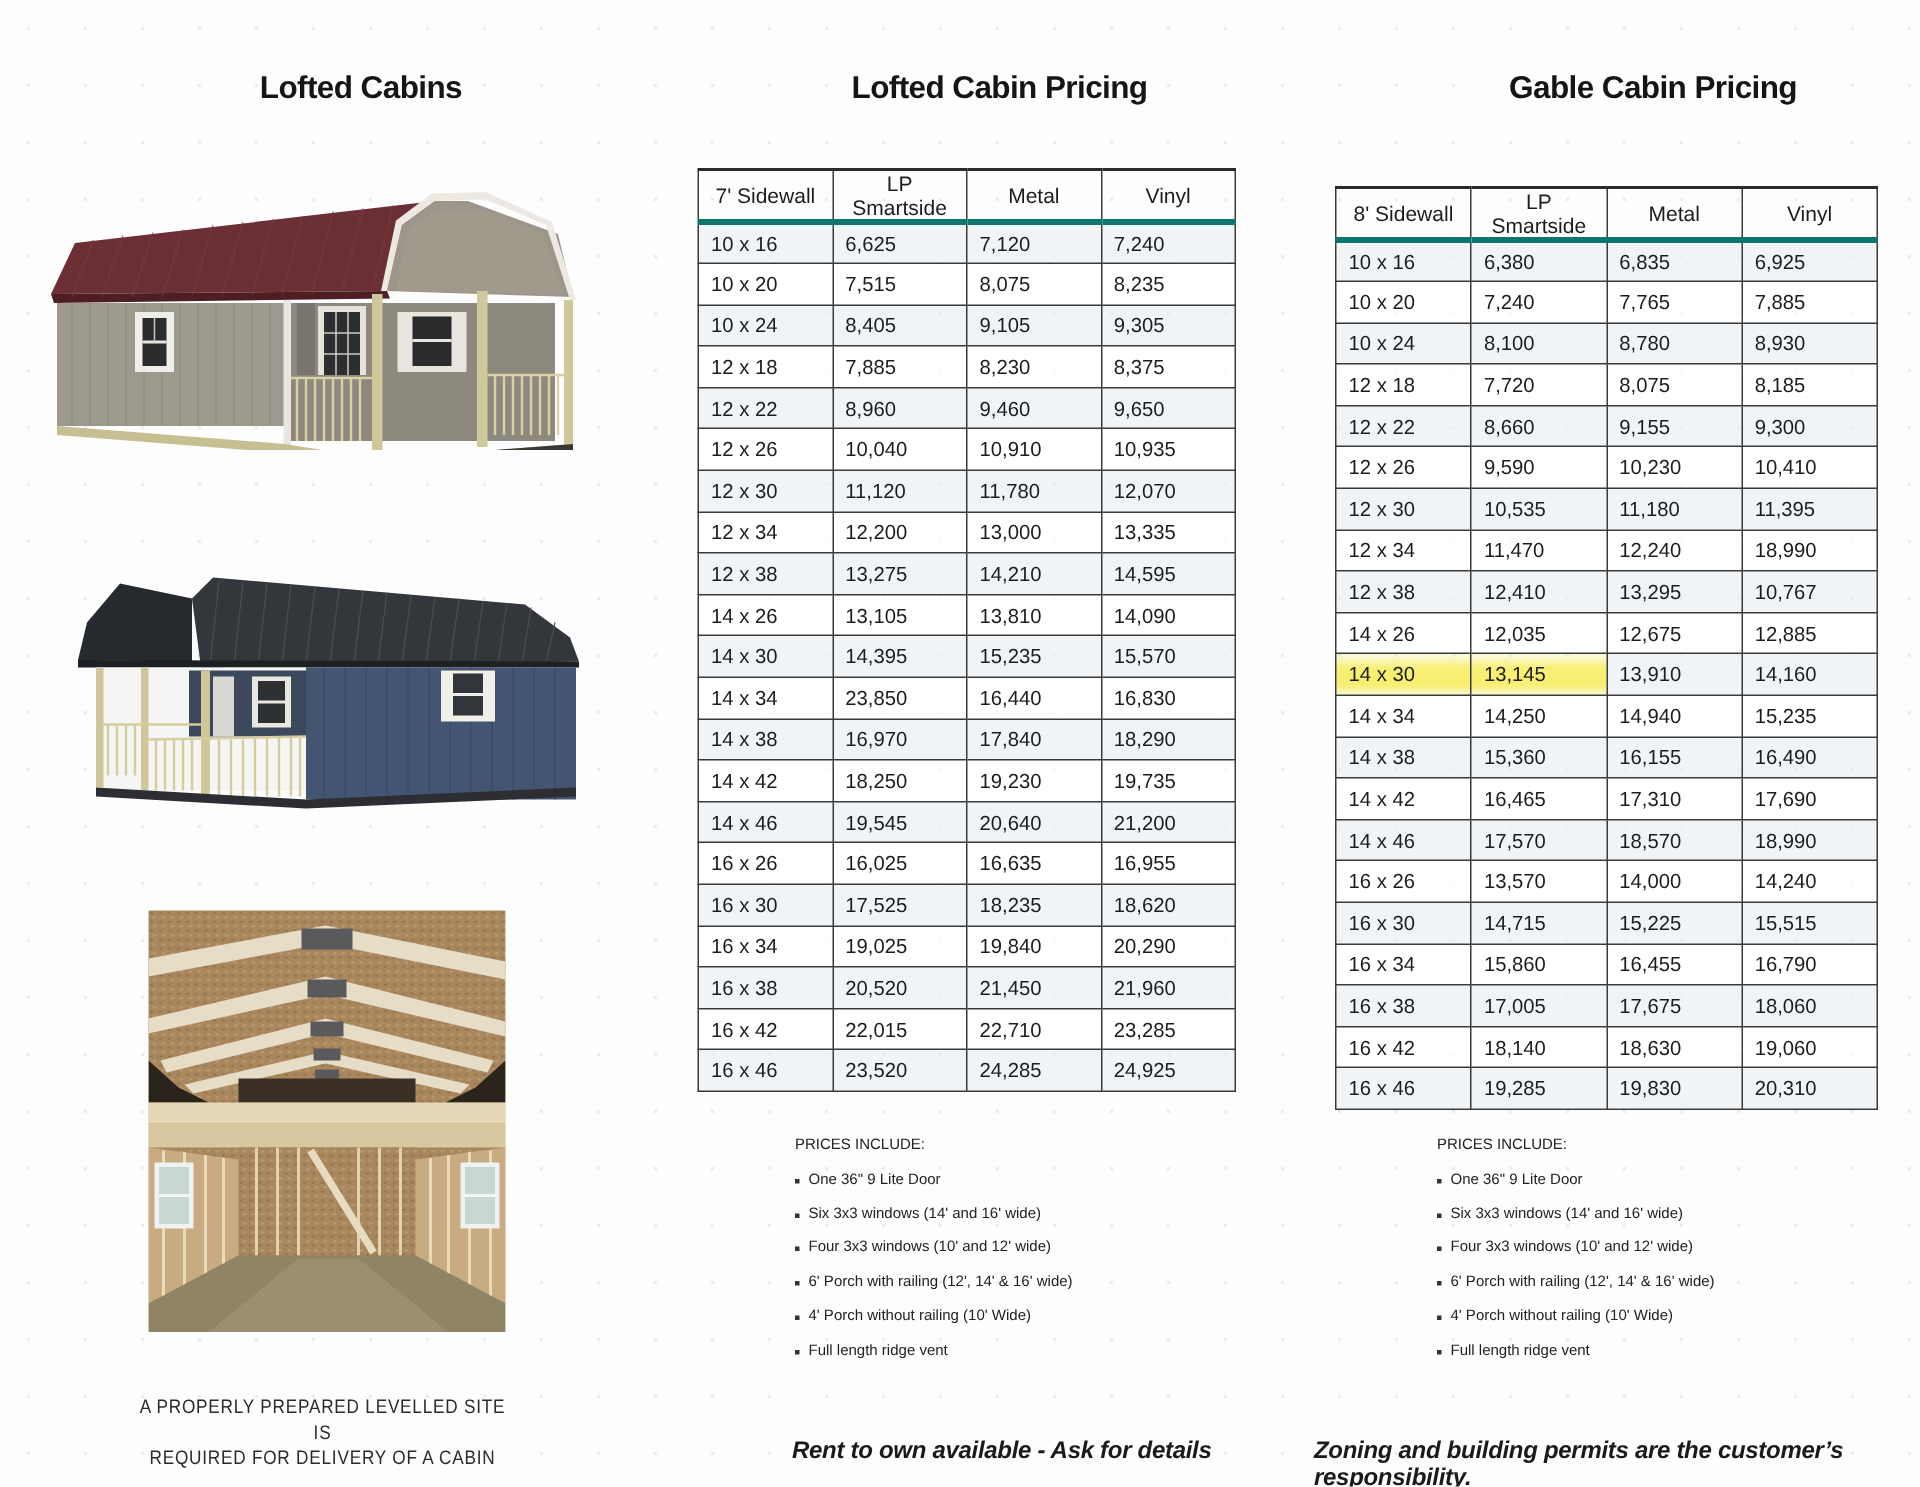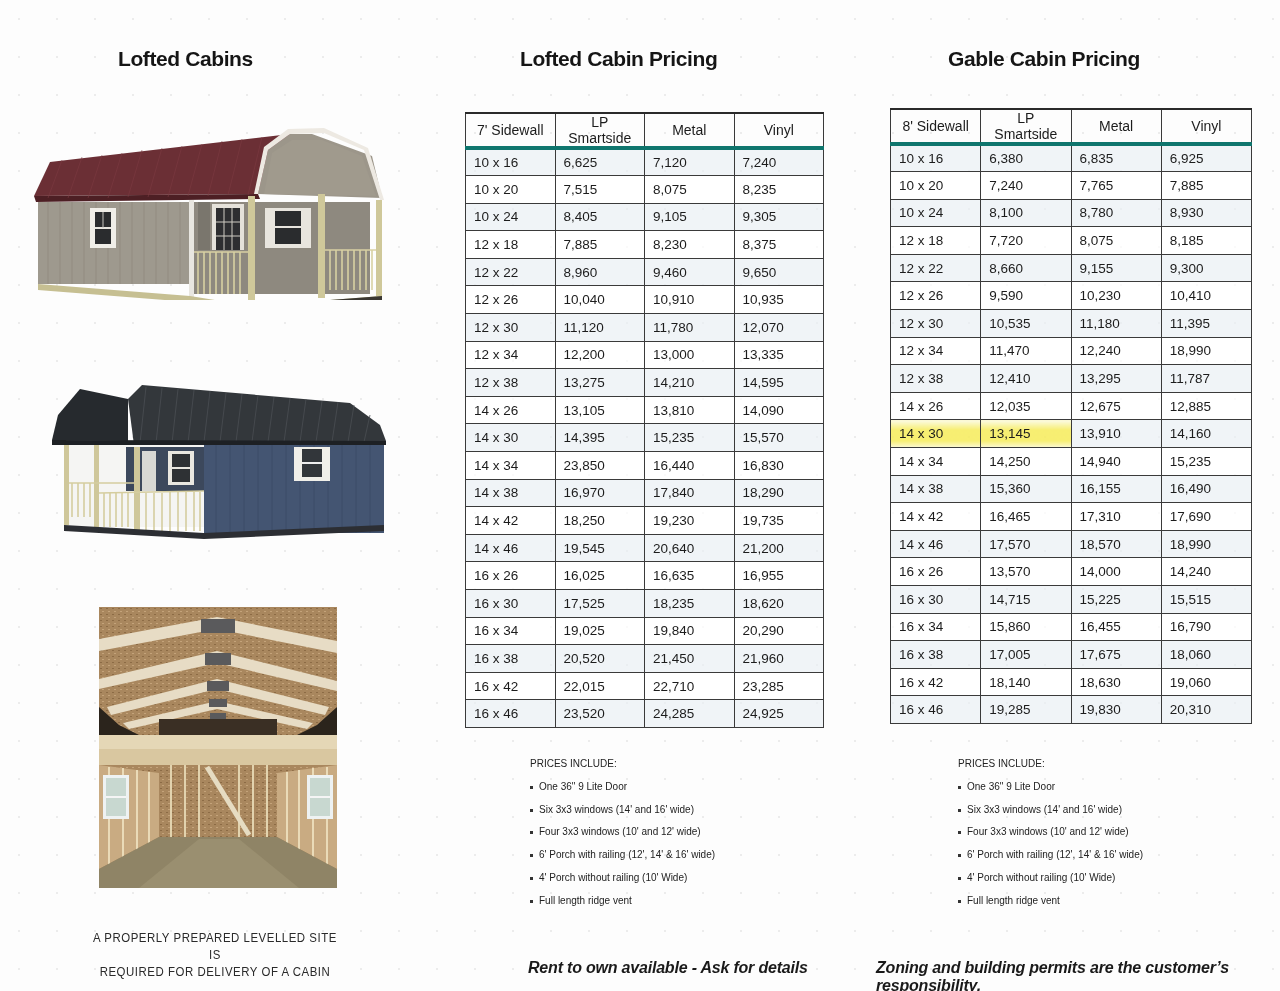--- a/index.html
+++ b/index.html
@@ -13,21 +13,21 @@
     position: relative;
   }
   .title {
     position: absolute;
     top: 47px;
     font-family: "Liberation Sans", sans-serif;
     font-weight: bold;
     font-size: 21px;
     letter-spacing: -0.4px;
     color: #151515;
-    text-align: left;
+    text-align: right;
   }
   #title-left { left: 118px; width: 190px; }
   #title-mid { left: 520px; width: 245px; }
   #title-right { left: 948px; width: 250px; }
 
   
   .photo { position: absolute; }
   #img-cabin1 { left: 32px; top: 120px; width: 352px; height: 180px; }
   #img-cabin2 { left: 50px; top: 375px; width: 336px; height: 165px; }
   #img-interior { left: 99px; top: 607px; width: 238px; height: 281px; }
@@ -46,21 +46,21 @@
   }
 
   
   table.price {
     position: absolute;
     border-collapse: collapse;
     font-size: 13.5px;
     color: #1c1c1c;
   }
   #table-lofted { left: 465px; top: 112px; width: 359px; }
-  #table-gable { left: 890px; top: 108px; width: 362px; }
+  #table-gable { left: 890px; top: 124px; width: 362px; }
   table.price th, table.price td {
     border: 1.5px solid #3a3a3a;
     height: 27.6px;
     padding: 0 8px;
     text-align: left;
     font-weight: normal;
     white-space: nowrap;
   }
   table.price thead th {
     height: 30px;
@@ -559,21 +559,21 @@
       <tr>
         <td>12 x 34</td>
         <td>11,470</td>
         <td>12,240</td>
         <td>18,990</td>
       </tr>
       <tr>
         <td>12 x 38</td>
         <td>12,410</td>
         <td>13,295</td>
-        <td>11,787</td>
+        <td>10,767</td>
       </tr>
       <tr>
         <td>14 x 26</td>
         <td>12,035</td>
         <td>12,675</td>
         <td>12,885</td>
       </tr>
       <tr>
         <td class="hl">14 x 30</td>
         <td class="hl">13,145</td>

